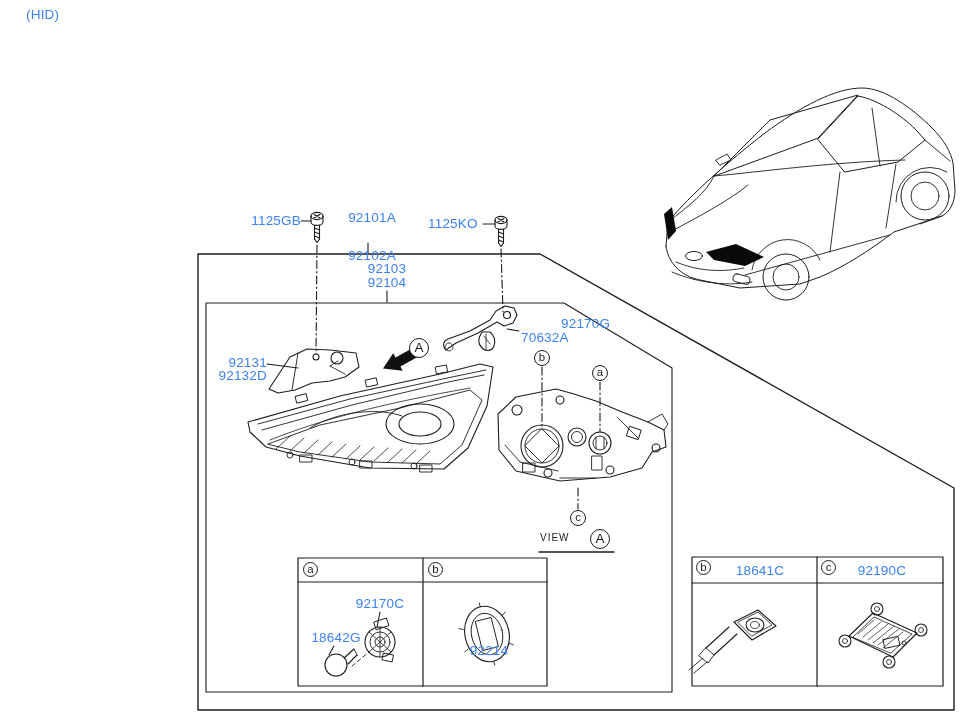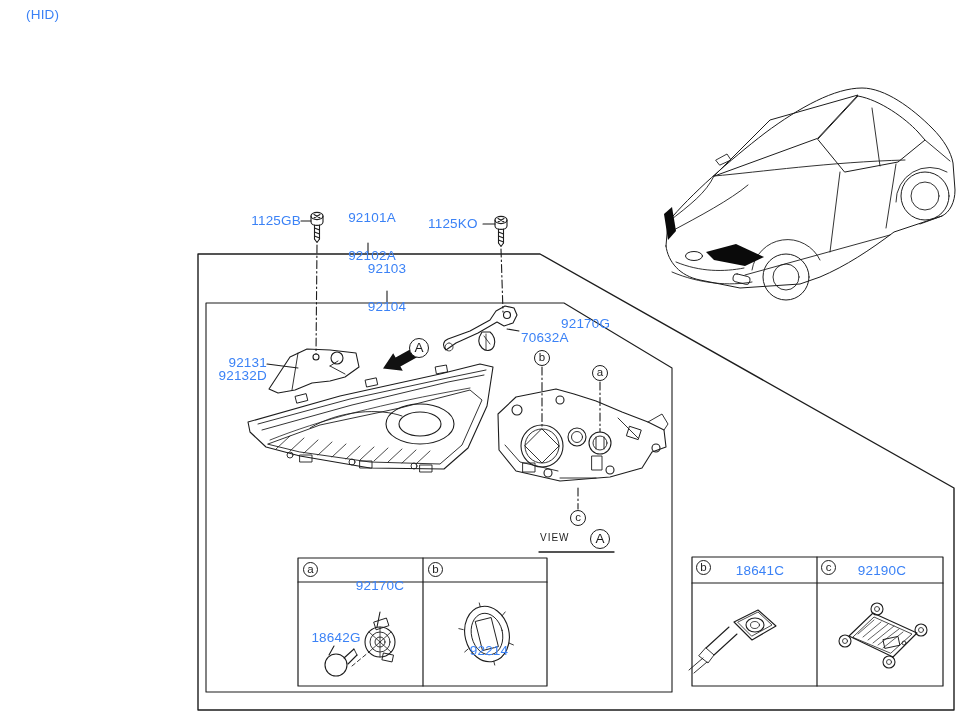--- a/index.html
+++ b/index.html
@@ -227,40 +227,40 @@
   </svg>
 
   <div class="lbl" style="left:26px;top:8px;">(HID)</div>
 
   <div class="lbl rgt" style="left:243px;top:214px;width:58px;">1125GB</div>
   <div class="lbl ctr" style="left:346px;top:211px;width:52px;">92101A</div>
   <div class="lbl ctr" style="left:346px;top:225px;width:52px;margin-top:24px;">92102A</div>
   <div class="lbl" style="left:428px;top:217px;">1125KO</div>
 
   <div class="lbl ctr" style="left:363px;top:262px;width:48px;">92103</div>
-  <div class="lbl ctr" style="left:363px;top:276px;width:48px;margin-top:24px;">92104</div>
+  <div class="lbl ctr" style="left:363px;top:276px;width:48px;">92104</div>
 
   <div class="lbl" style="left:521px;top:317px;margin-left:40px;">92170G</div>
   <div class="lbl" style="left:521px;top:331px;">70632A</div>
 
   <div class="lbl rgt" style="left:217px;top:356px;width:50px;">92131</div>
   <div class="lbl rgt" style="left:213px;top:369px;width:54px;">92132D</div>
 
   <div class="callout big" style="left:409px;top:338px;">A</div>
   <div class="callout" style="left:534px;top:350px;">b</div>
   <div class="callout" style="left:592px;top:365px;">a</div>
   <div class="callout" style="left:570px;top:510px;">c</div>
 
   <div class="viewlbl" style="left:540px;top:532px;">VIEW</div>
   <div class="callout big" style="left:590px;top:529px;">A</div>
 
   <div class="callout" style="left:303px;top:562px;width:15px;height:15px;">a</div>
   <div class="callout" style="left:428px;top:562px;width:15px;height:15px;">b</div>
   <div class="lbl ctr" style="left:437px;top:596px;width:104px;margin-top:48px;">92214</div>
-  <div class="lbl ctr" style="left:354px;top:579px;width:52px;">92170C</div>
+  <div class="lbl ctr" style="left:354px;top:597px;width:52px;">92170C</div>
   <div class="lbl ctr" style="left:310px;top:631px;width:52px;">18642G</div>
 
   <div class="callout" style="left:696px;top:560px;width:15px;height:15px;">b</div>
   <div class="lbl ctr" style="left:708px;top:564px;width:104px;">18641C</div>
   <div class="callout" style="left:821px;top:560px;width:15px;height:15px;">c</div>
   <div class="lbl ctr" style="left:830px;top:564px;width:104px;text-align:center;">92190C</div>
 
 </div>
 
 </body></html>

